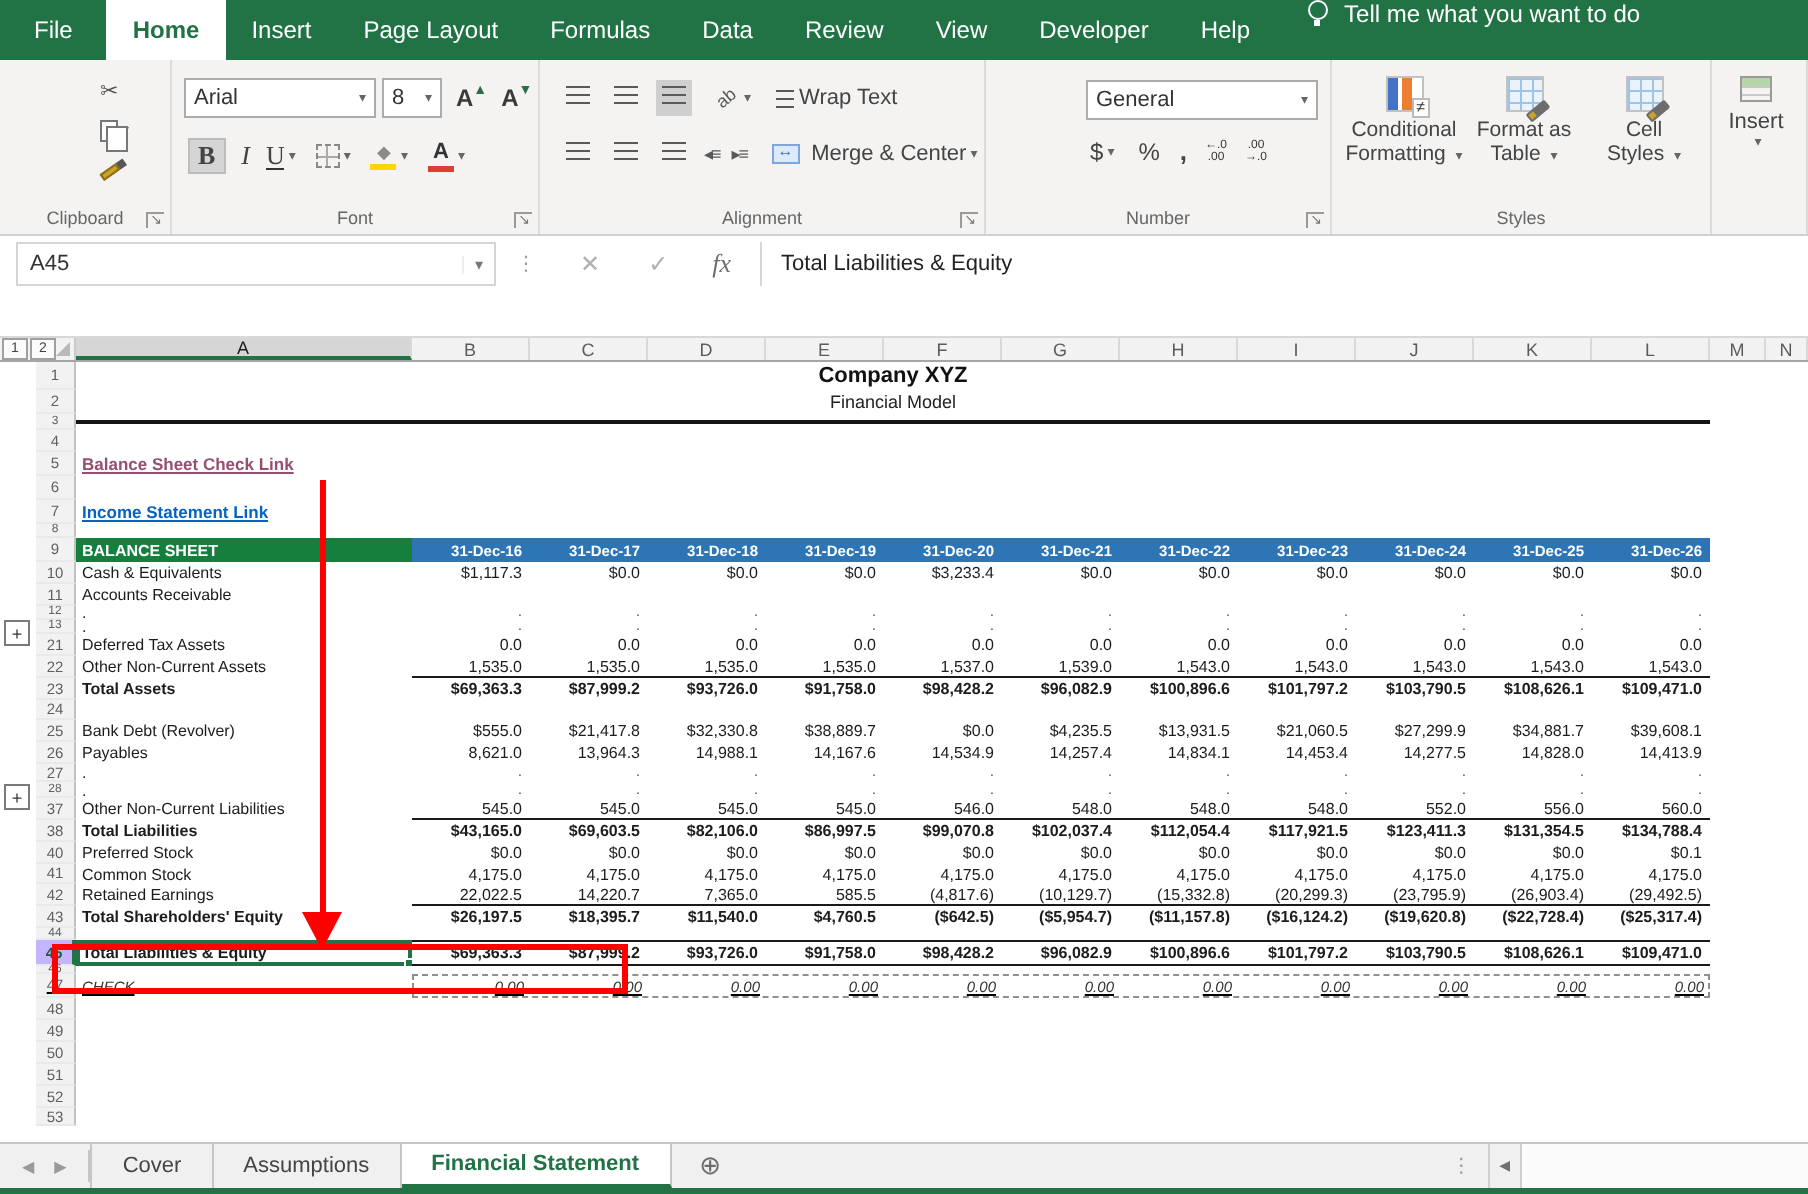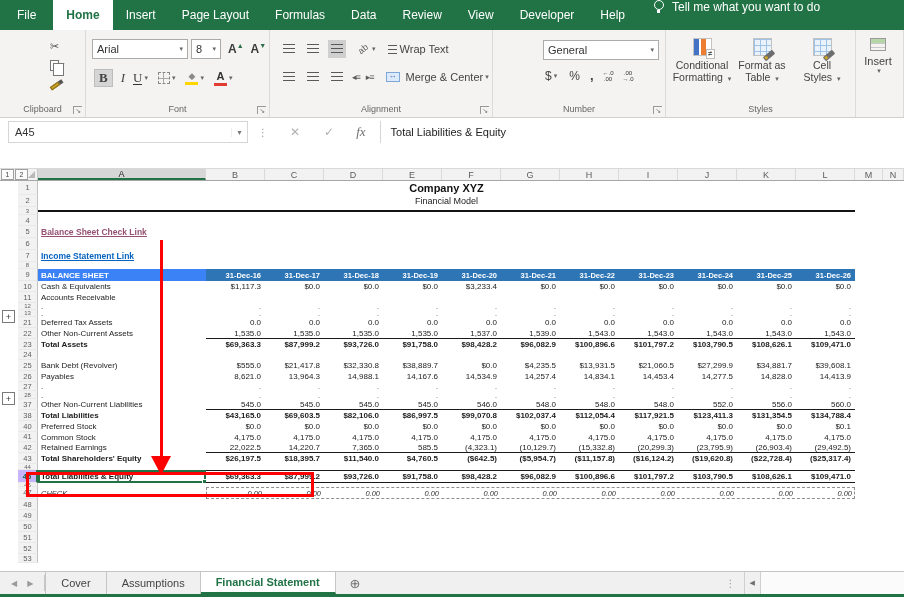--- a/index.html
+++ b/index.html
@@ -133,21 +133,21 @@
   .u{border-bottom:1px solid #1a1a1a}
   .t{border-top:1px solid #1a1a1a}
   .dash{border:1px dashed #8f8f8f}
   .span817{width:817px;height:100%;flex:none;display:flex;align-items:center;justify-content:center}
   .sh-title{font-size:11px;font-weight:bold;color:#111}
   .sh-sub{font-size:9px;color:#222}
   .thickline{border-bottom:2px solid #141414;align-self:flex-start;height:65%}
   .link{font-weight:bold;text-decoration:underline;font-size:8.5px}
   .lp{color:#954F72}
   .lb{color:#0563C1}
-  .hdrA{background:#3b82f6;color:#fff;font-weight:bold;font-size:8px}
+  .hdrA{background:#15803d;color:#fff;font-weight:bold;font-size:8px}
   .hdrv{background:#2E75B6;color:#fff;font-weight:bold;font-size:7.5px}
   .sel{box-shadow:inset 0 0 0 2px #217346;position:relative}
   .sel::after{content:'';position:absolute;right:-2px;bottom:-2px;width:4px;height:4px;background:#217346;border:1px solid #fff}
 
   
   .lvlbtn{position:absolute;width:13px;height:11px;border:1px solid #a0a0a0;background:#fbfbfb;font-size:7px;color:#444;display:flex;align-items:center;justify-content:center;z-index:6}
   .plusbtn{position:absolute;left:2px;width:13px;height:13px;border:1px solid #7a7a7a;background:#fff;font-size:9px;color:#333;display:flex;align-items:center;justify-content:center;z-index:6}
 
   
   .arrow-line{position:absolute;left:160px;top:240px;width:3px;height:216px;background:#FF0000;z-index:7}
@@ -748,21 +748,21 @@
       </div>
       <div class="srow" style="height: 11px;">
         <div class="gut"></div>
         <div class="rn">42</div>
         <div class="ca">Retained Earnings</div>
         <div class="vals u">
           <div class="v">22,022.5</div>
           <div class="v">14,220.7</div>
           <div class="v">7,365.0</div>
           <div class="v">585.5</div>
-          <div class="v">(4,323.1)</div>
+          <div class="v">(4,817.6)</div>
           <div class="v">(10,129.7)</div>
           <div class="v">(15,332.8)</div>
           <div class="v">(20,299.3)</div>
           <div class="v">(23,795.9)</div>
           <div class="v">(26,903.4)</div>
           <div class="v">(29,492.5)</div>
         </div>
         <div class="cm"></div>
         <div class="cn"></div>
       </div>
@@ -815,21 +815,21 @@
         <div class="cn"></div>
       </div>
       <div class="srow" style="height: 4px;">
         <div class="gut"></div>
         <div class="rn" style="font-size: 6px;">46</div>
         <div class="ca"></div>
         <div class="vals"></div>
         <div class="cm"></div>
         <div class="cn"></div>
       </div>
-      <div class="srow" style="height: 12px;">
+      <div class="srow" style="height: 12px; text-decoration: underline;">
         <div class="gut"></div>
         <div class="rn">47</div>
         <div class="ca it">CHECK</div>
         <div class="vals dash">
           <div class="v it">0.00</div>
           <div class="v it">0.00</div>
           <div class="v it">0.00</div>
           <div class="v it">0.00</div>
           <div class="v it">0.00</div>
           <div class="v it">0.00</div>

